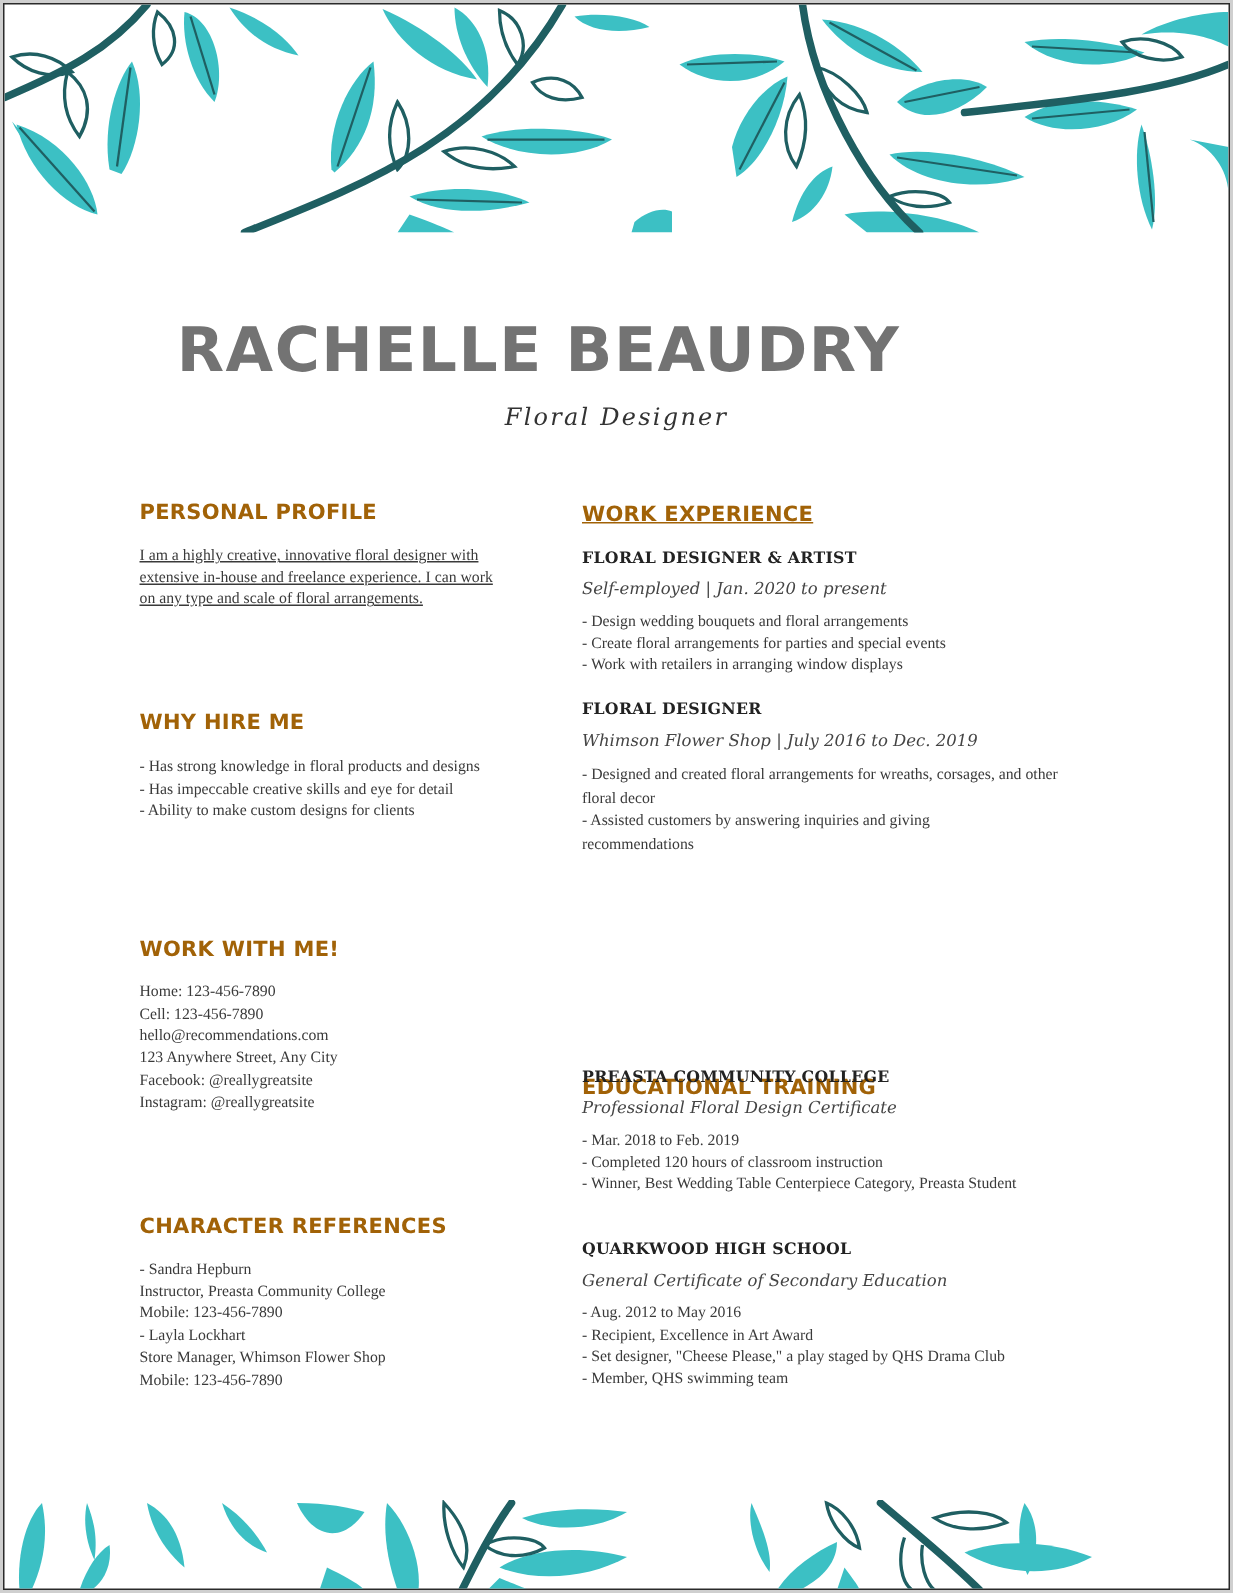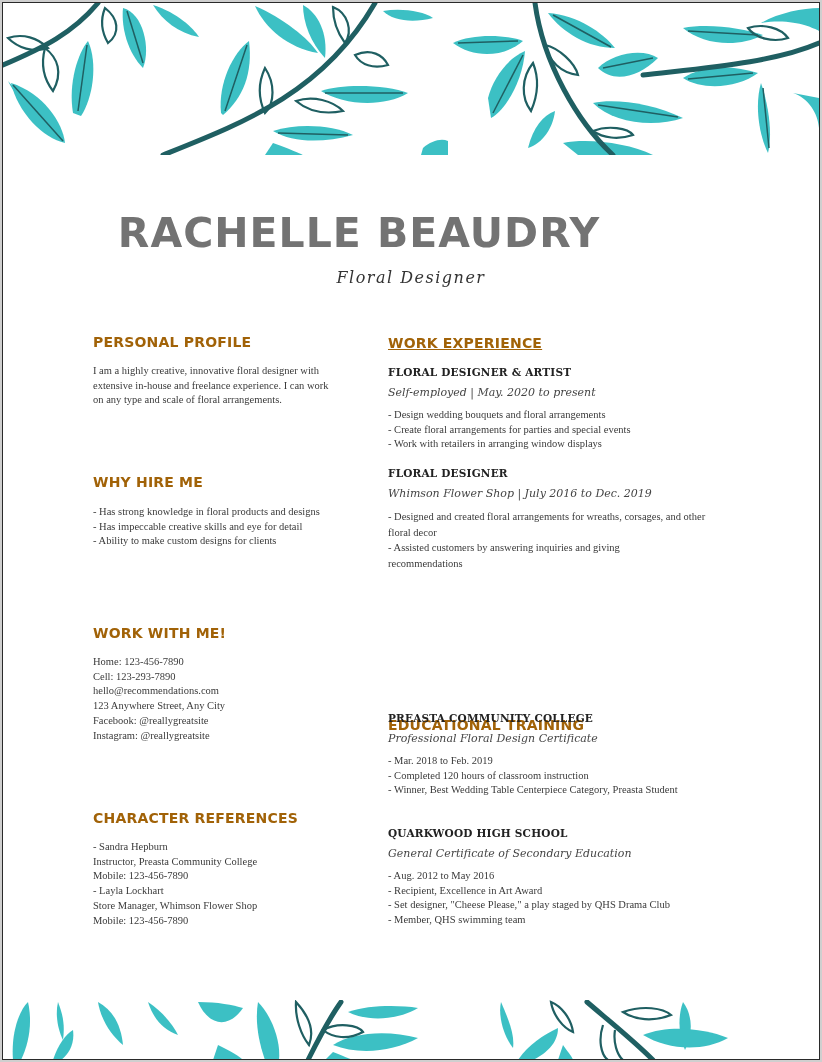--- a/index.html
+++ b/index.html
@@ -111,57 +111,57 @@
         <path d="M760 85 L766 145"></path>
       <path d="M550 12 L608 44"></path>
         <path d="M600 65 L650 55"></path>
     </g>
   </svg>
 
   <div class="name">RACHELLE BEAUDRY</div>
   <div class="role">Floral Designer</div>
 
   <div class="sec-title" style="left:90px;top:331px;">PERSONAL PROFILE</div>
-  <div class="body-text" style="left:90px;top:361px;">
+  <div class="body-text" style="left:90px;top:361px;text-decoration:underline;">
     <div>I am a highly creative, innovative floral designer with</div>
     <div>extensive in-house and freelance experience. I can work</div>
     <div>on any type and scale of floral arrangements.</div>
   </div>
 
   <div class="sec-title" style="left:90px;top:471px;">WHY HIRE ME</div>
   <div class="body-text" style="left:90px;top:502px;">
     <div>- Has strong knowledge in floral products and designs</div>
     <div>- Has impeccable creative skills and eye for detail</div>
     <div>- Ability to make custom designs for clients</div>
   </div>
 
   <div class="sec-title" style="left:90px;top:622px;">WORK WITH ME!</div>
   <div class="body-text" style="left:90px;top:652px;">
     <div>Home: 123-456-7890</div>
-    <div>Cell: 123-293-7890</div>
+    <div>Cell: 123-456-7890</div>
     <div>hello@recommendations.com</div>
     <div>123 Anywhere Street, Any City</div>
     <div>Facebook: @reallygreatsite</div>
     <div>Instagram: @reallygreatsite</div>
   </div>
 
   <div class="sec-title" style="left:90px;top:807px;">CHARACTER REFERENCES</div>
   <div class="body-text" style="left:90px;top:837px;">
     <div>- Sandra Hepburn</div>
     <div>Instructor, Preasta Community College</div>
     <div>Mobile: 123-456-7890</div>
     <div>- Layla Lockhart</div>
     <div>Store Manager, Whimson Flower Shop</div>
     <div>Mobile: 123-456-7890</div>
   </div>
 
   <div class="sec-title" style="left:385px;top:332px;text-decoration:underline;">WORK EXPERIENCE</div>
 
   <div class="job-title" style="left:385px;top:363px;">FLORAL DESIGNER &amp; ARTIST</div>
-  <div class="job-sub" style="left:385px;top:383px;">Self-employed | May. 2020 to present</div>
+  <div class="job-sub" style="left:385px;top:383px;">Self-employed | Jan. 2020 to present</div>
   <div class="body-text" style="left:385px;top:405px;">
     <div>- Design wedding bouquets and floral arrangements</div>
     <div>- Create floral arrangements for parties and special events</div>
     <div>- Work with retailers in arranging window displays</div>
   </div>
 
   <div class="job-title" style="left:385px;top:464px;">FLORAL DESIGNER</div>
   <div class="job-sub" style="left:385px;top:484px;">Whimson Flower Shop | July 2016 to Dec. 2019</div>
   <div class="body-text" style="left:385px;top:506px;line-height:15.5px;">
     <div>- Designed and created floral arrangements for wreaths, corsages, and other</div>

